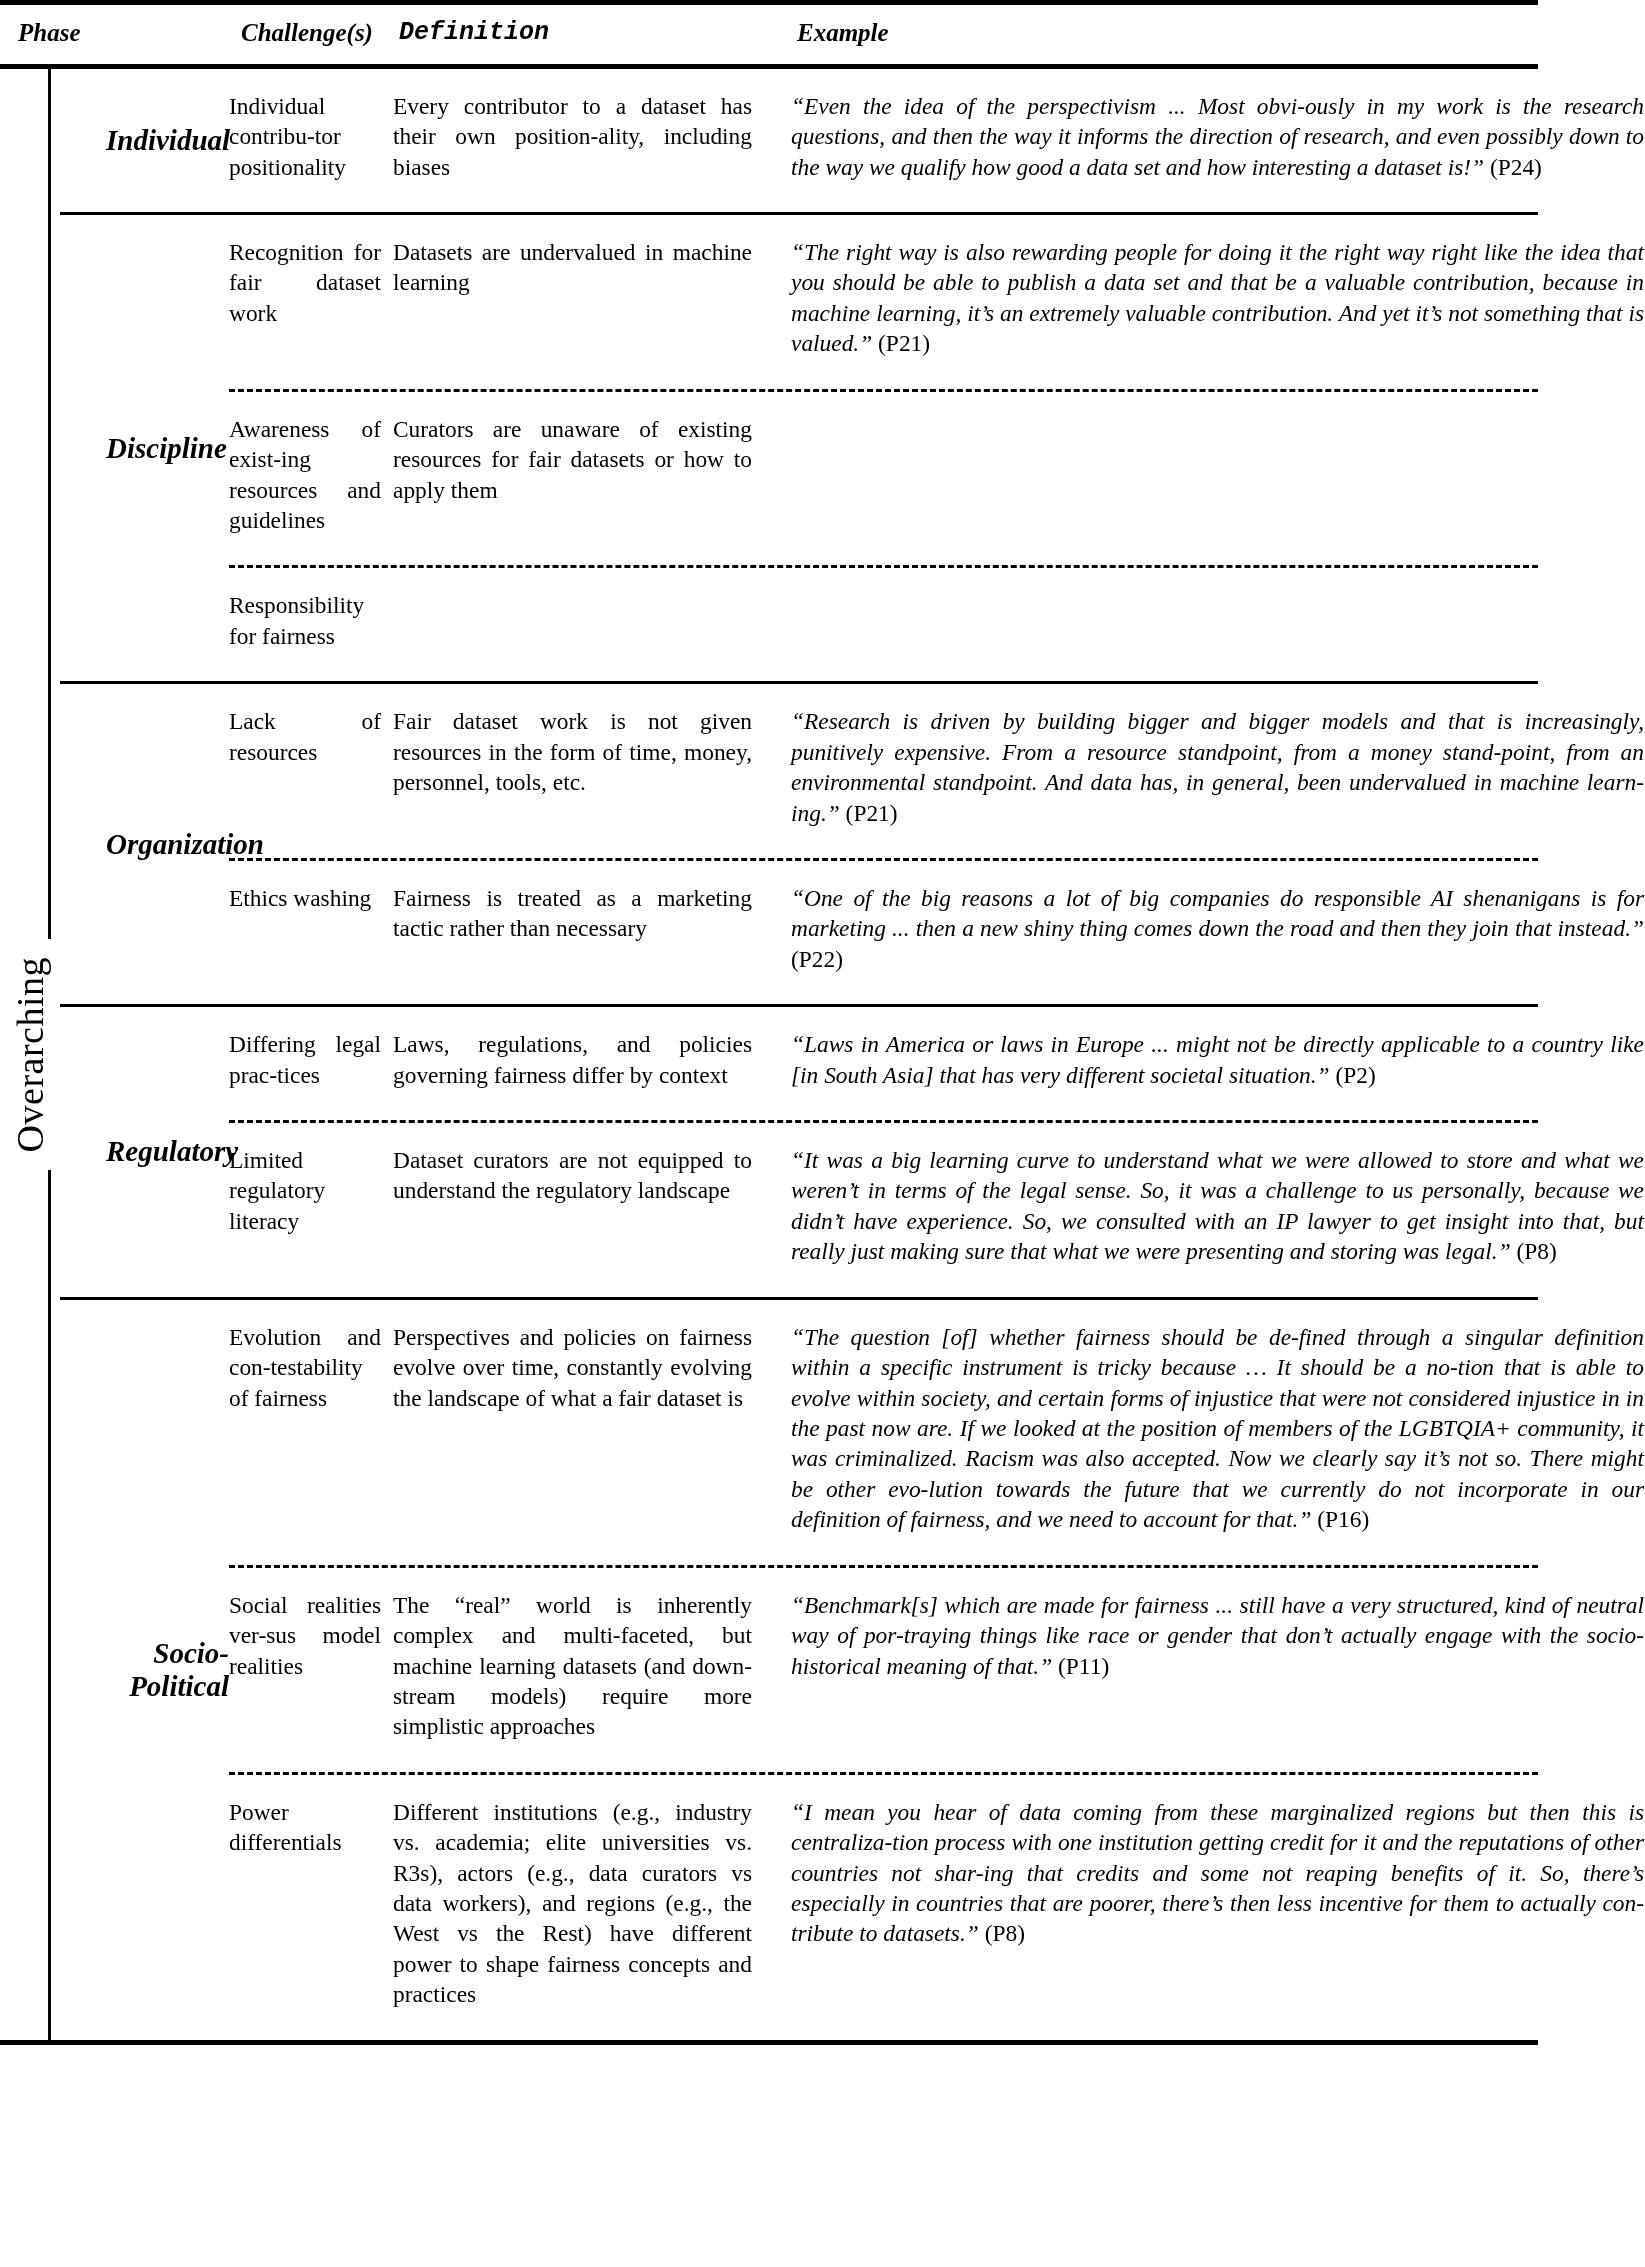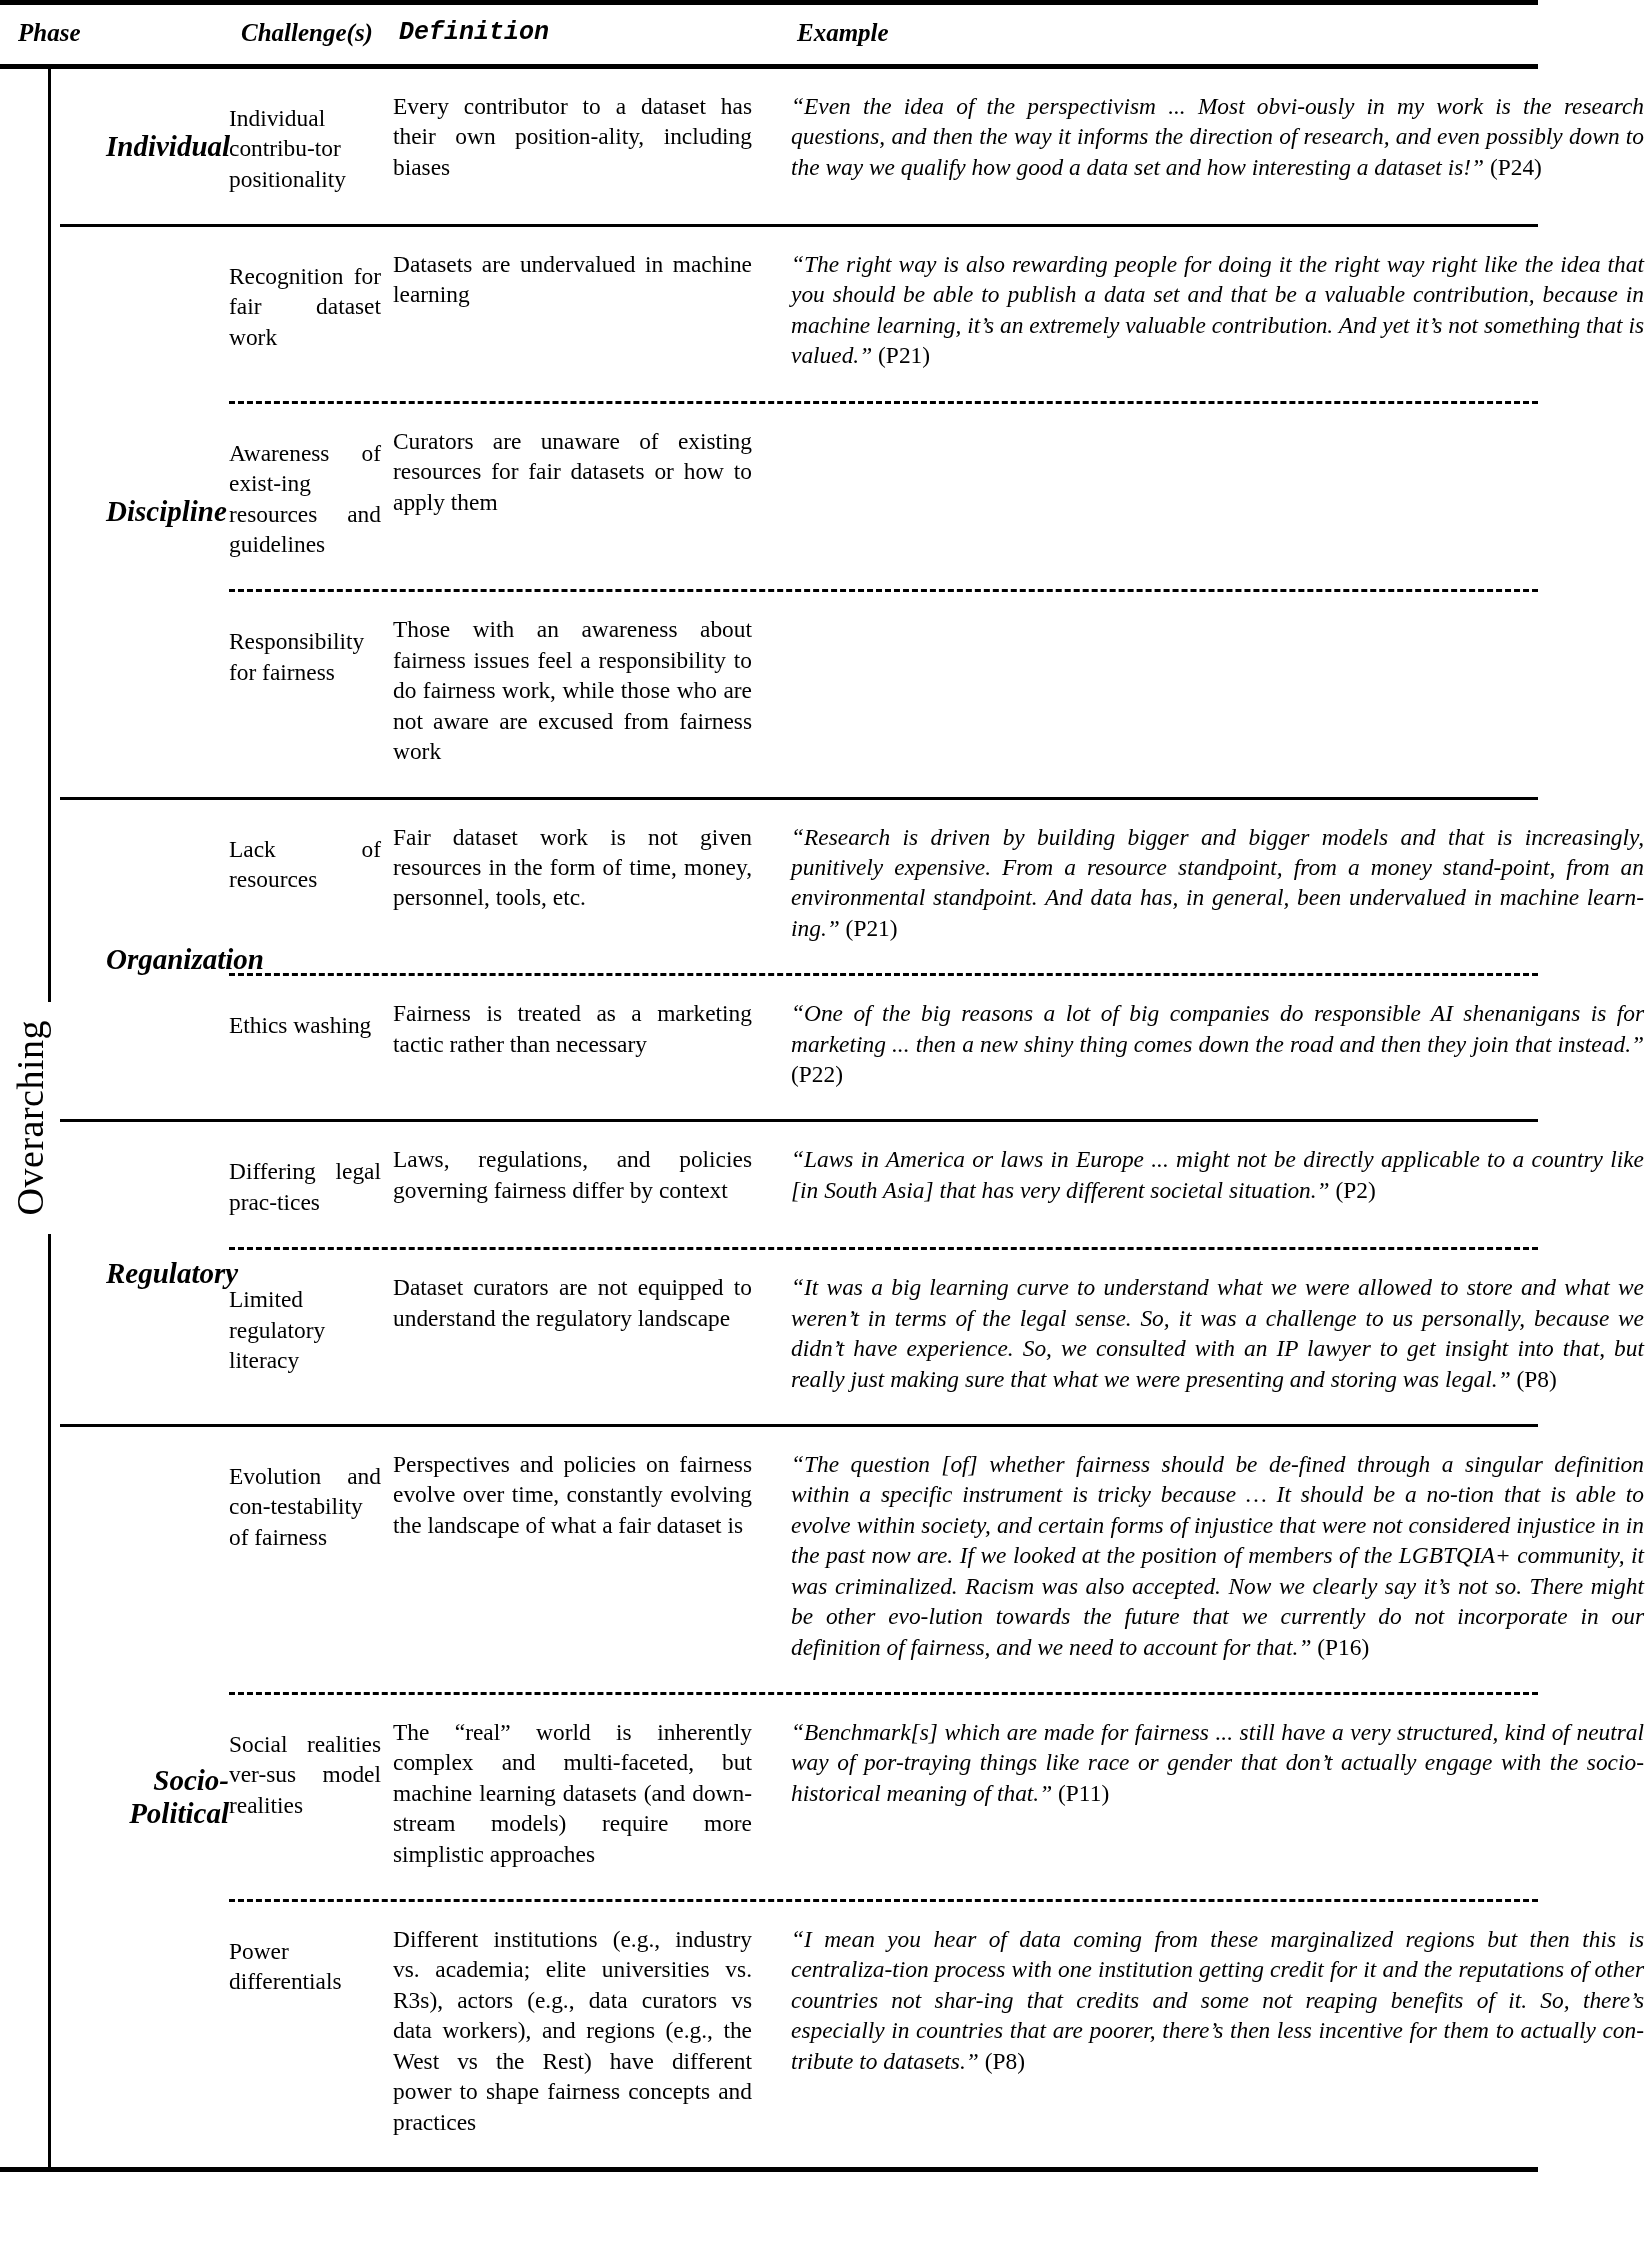--- a/index.html
+++ b/index.html
@@ -139,21 +139,20 @@
     font-size: 23.4px;
     line-height: 1.30;
   }
   .cell-chal {
     width: 164px;
     flex: 0 0 164px;
     text-align: justify;
     text-align-last: left;
     hyphens: manual;
     padding: 22px 12px 30px 0;
-    margin-top: 12px;
   }
   .cell-def {
     width: 373px;
     flex: 0 0 373px;
     text-align: justify;
     text-align-last: left;
     padding: 22px 14px 30px 0;
   }
   .cell-gap {
     width: 25px;
@@ -219,21 +218,20 @@
               <div class="cell-gap"></div>
               <div class="cell cell-ex"><span>“The right way is also rewarding people for doing it the right way right like the idea that you should be able to publish a data set and that be a valuable contribution, because in machine learning, it’s an extremely valuable contribution. And yet it’s not something that is valued.”</span> <span class="pid">(P21)</span></div>
             </div>
             <div class="row dashed-above">
               <div class="cell cell-chal">Awareness of exist-ing resources and guidelines</div>
               <div class="cell cell-def">Curators are unaware of existing resources for fair datasets or how to apply them</div>
               <div class="cell-gap"></div>
             </div>
             <div class="row dashed-above">
               <div class="cell cell-chal">Responsibility for fairness</div>
-              <div class="cell cell-def">Those with an awareness about fairness issues feel a responsibility to do fairness work, while those who are not aware are excused from fairness work</div>
               <div class="cell-gap"></div>
             </div>
           </div>
         </div>
         <div class="section">
           <div class="phase-cell">Organization</div>
           <div class="rows">
             <div class="row">
               <div class="cell cell-chal">Lack of resources</div>
               <div class="cell cell-def">Fair dataset work is not given resources in the form of time, money, personnel, tools, etc.</div>

